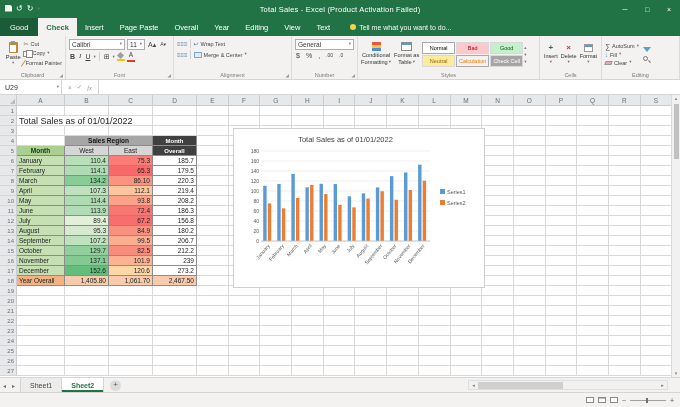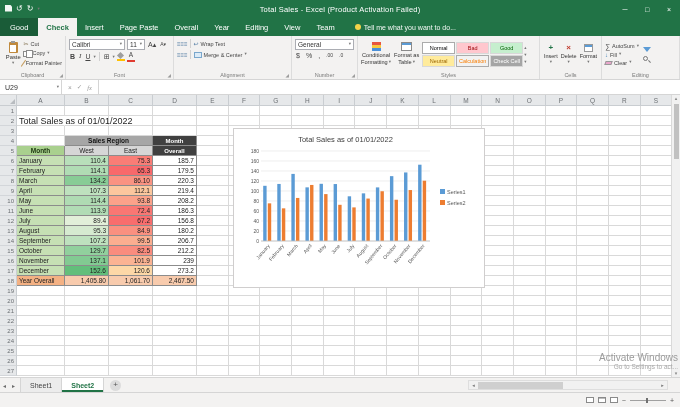--- a/index.html
+++ b/index.html
@@ -182,21 +182,21 @@
       <div class="rtab">
         <span>Year</span>
       </div>
       <div class="rtab">
         <span>Editing</span>
       </div>
       <div class="rtab">
         <span>View</span>
       </div>
       <div class="rtab">
-        <span>Team</span>
+        <span>Text</span>
       </div>
       <div class="rtab tellme">
         <div class="bulb"></div>
         <span>Tell me what you want to do...</span>
       </div>
     </div>
 
   <div class="ribbon">
 
     <div class="rgroup g-clip">
@@ -1122,18 +1122,14 @@
       <span class="vicon v2"></span>
       <span class="vicon v3"></span>
       <span class="zminus">−</span>
       <div class="zoomtrack">
           <div class="zoomknob"></div>
         </div>
       <span class="zplus">+</span>
     </div>
   </div>
 
-  <div class="watermark">
-    <div class="wm1">Activate Windows</div>
-    <div class="wm2">Go to Settings to act...</div>
-  </div>
 
 </div>
 
 </body></html>

